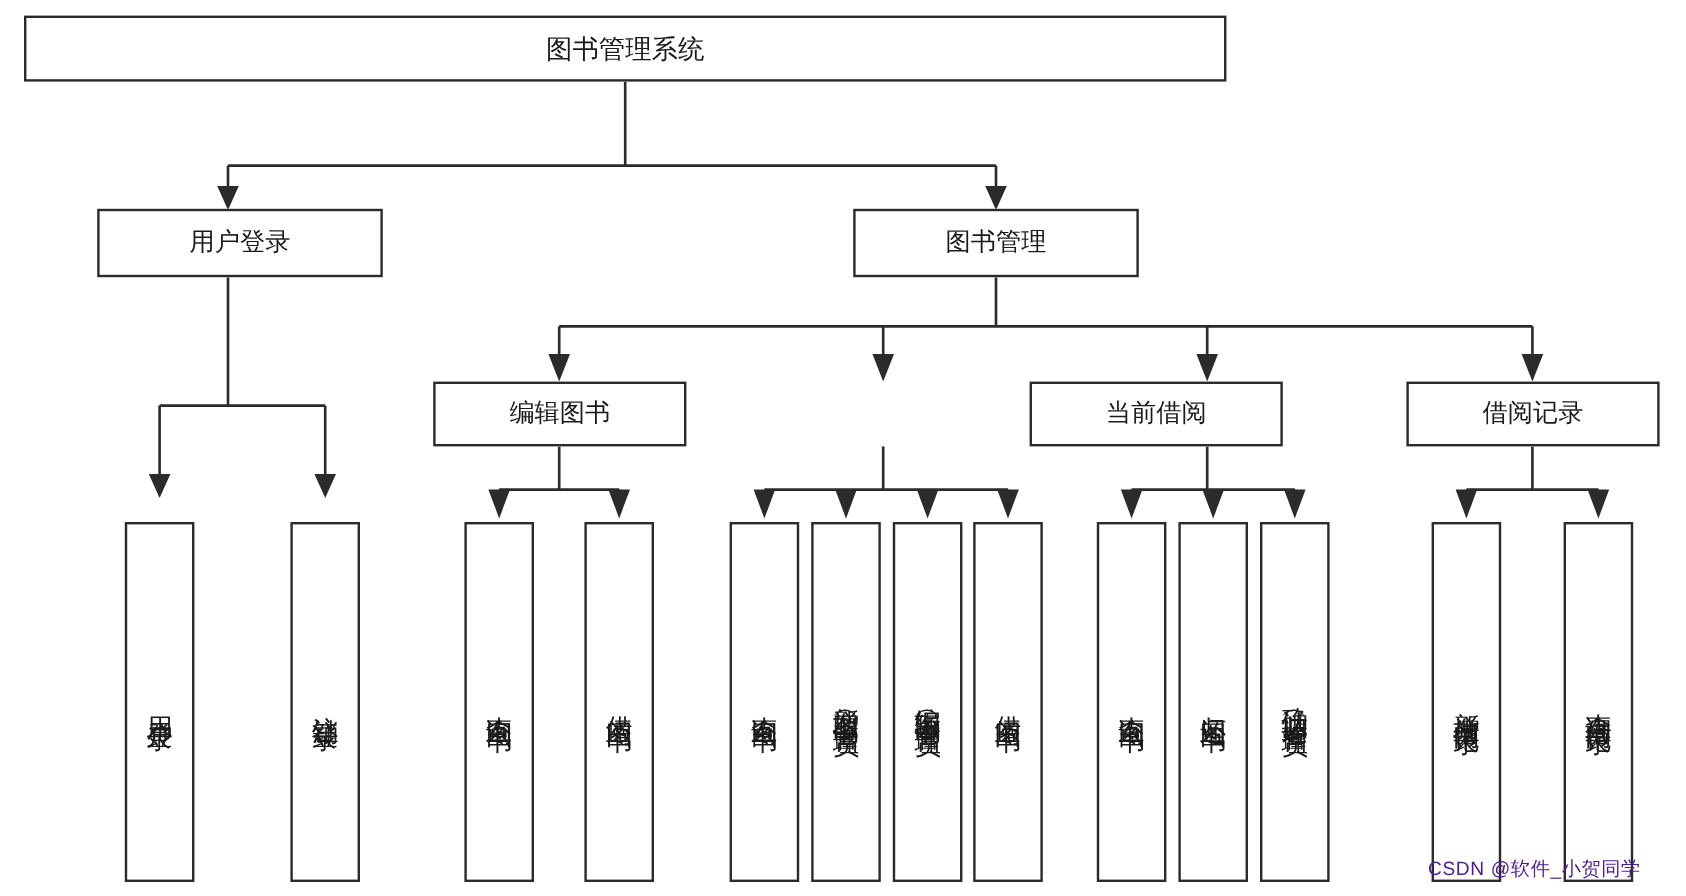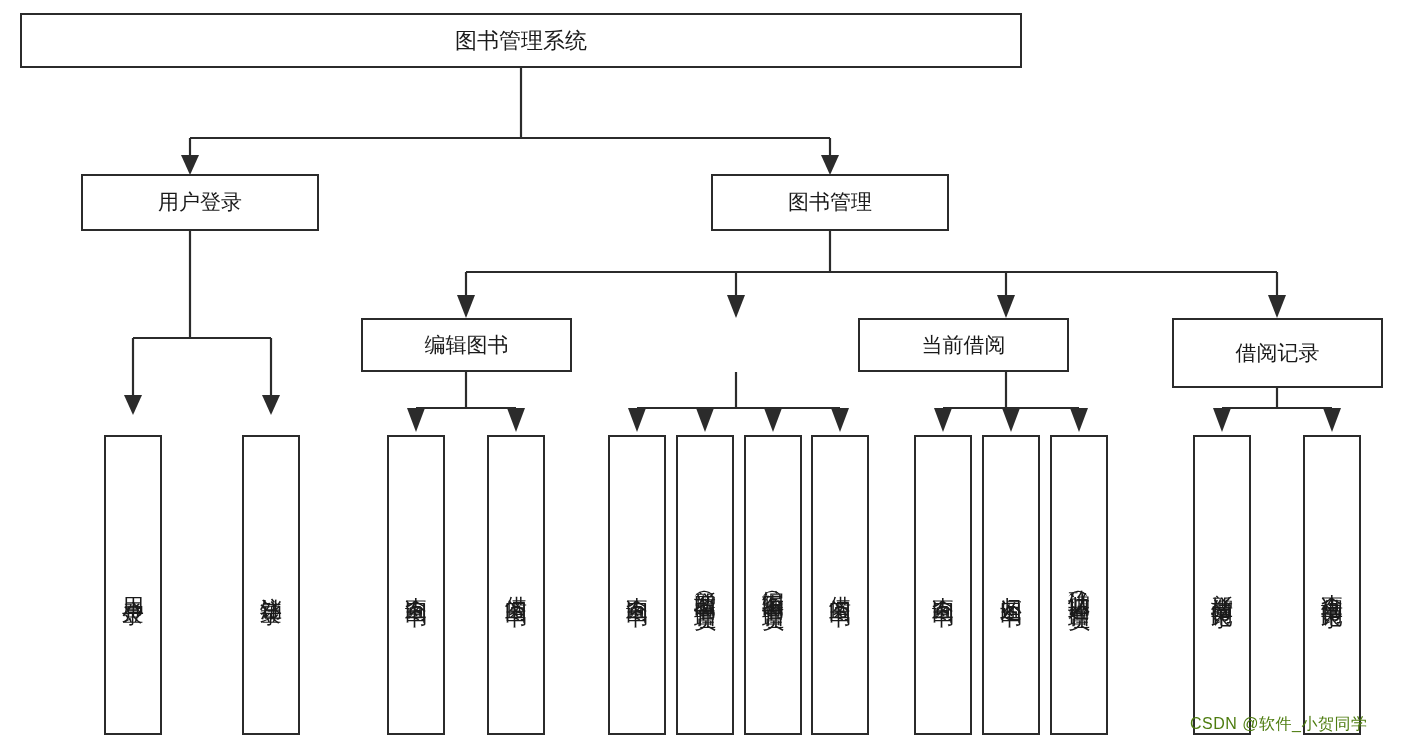--- a/index.html
+++ b/index.html
@@ -57,21 +57,21 @@
     text-orientation: upright;
     letter-spacing: 3px;
     line-height: 1;
     max-height: 100%;
   }
   .watermark {
     position: absolute;
     left: 1190px;
     top: 714px;
     font-size: 16px;
-    color: #4d7c0f;
+    color: #4c1d95;
     letter-spacing: 0.5px;
     white-space: nowrap;
     pointer-events: none;
   }
   svg#links {
     position: absolute;
     left: 0;
     top: 0;
     width: 1405px;
     height: 747px;
@@ -167,21 +167,21 @@
   <div class="node horiz" style="left:711px; top:174px; width:238px; height:57px;">
     <span class="node-label">图书管理</span>
   </div>
 
   <div class="node horiz" style="left:361px; top:318px; width:211px; height:54px;">
     <span class="node-label">编辑图书</span>
   </div>
   <div class="node horiz" style="left:858px; top:318px; width:211px; height:54px;">
     <span class="node-label">当前借阅</span>
   </div>
-  <div class="node horiz" style="left:1172px; top:318px; width:211px; height:70px;">
+  <div class="node horiz" style="left:1172px; top:318px; width:211px; height:54px;">
     <span class="node-label">借阅记录</span>
   </div>
 
   <div class="node vert" style="left:104px; top:435px; width:58px; height:300px;">
     <span class="node-label">用户登录</span>
   </div>
   <div class="node vert" style="left:242px; top:435px; width:58px; height:300px;">
     <span class="node-label">注销登录</span>
   </div>
 

